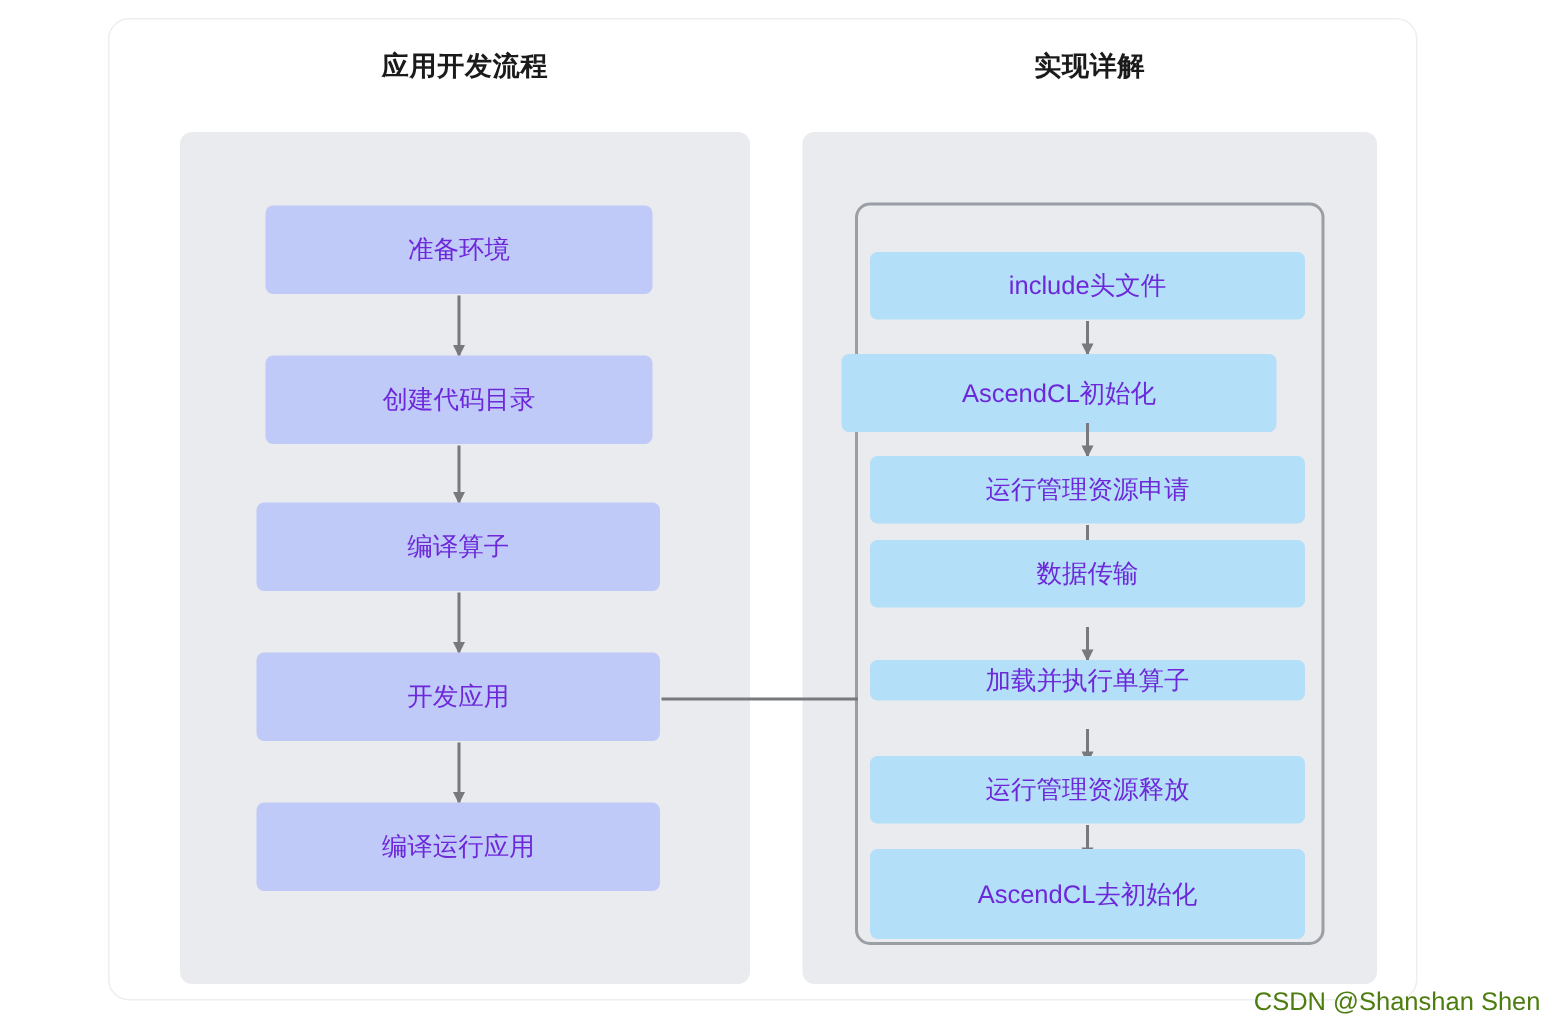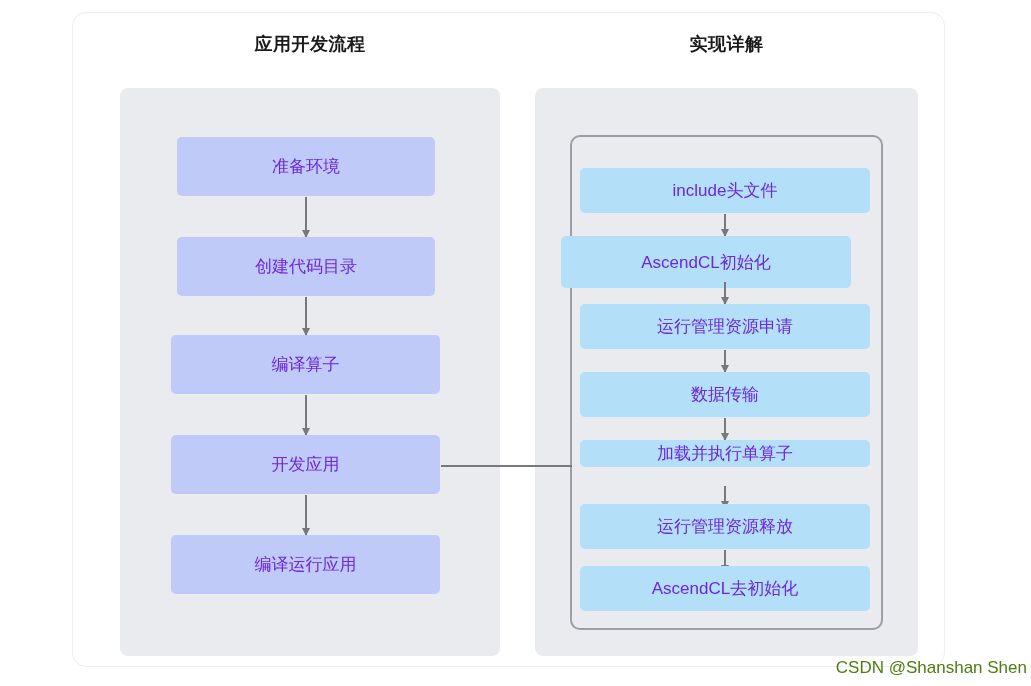--- a/index.html
+++ b/index.html
@@ -148,26 +148,26 @@
 
   <div class="node blue" style="left:580px; top:168px; width:290px; height:45px;">include头文件</div>
   <div class="arrow" style="left:724px; top:214px; height:22px;"></div>
 
   <div class="node blue" style="left:561px; top:236px; width:290px; height:52px;">AscendCL初始化</div>
   <div class="arrow" style="left:724px; top:282px; height:22px;"></div>
 
   <div class="node blue" style="left:580px; top:304px; width:290px; height:45px;">运行管理资源申请</div>
   <div class="arrow" style="left:724px; top:350px; height:22px;"></div>
 
-  <div class="node blue" style="left:580px; top:372px; width:290px; height:45px;">数据传输</div>
+  <div class="node blue" style="left:580px; top:360px; width:290px; height:45px;">数据传输</div>
   <div class="arrow" style="left:724px; top:418px; height:22px;"></div>
 
   <div class="node blue" style="left:580px; top:440px; width:290px; height:27px;">加载并执行单算子</div>
   <div class="arrow" style="left:724px; top:486px; height:22px;"></div>
 
   <div class="node blue" style="left:580px; top:504px; width:290px; height:45px;">运行管理资源释放</div>
   <div class="arrow" style="left:724px; top:550px; height:22px;"></div>
 
-  <div class="node blue" style="left:580px; top:566px; width:290px; height:45px;">AscendCL去初始化</div>
+  <div class="node blue" style="left:580px; top:566px; width:290px; height:60px;">AscendCL去初始化</div>
 
   <div id="watermark">CSDN @Shanshan Shen</div>
 
 </div>
 
 </body></html>

